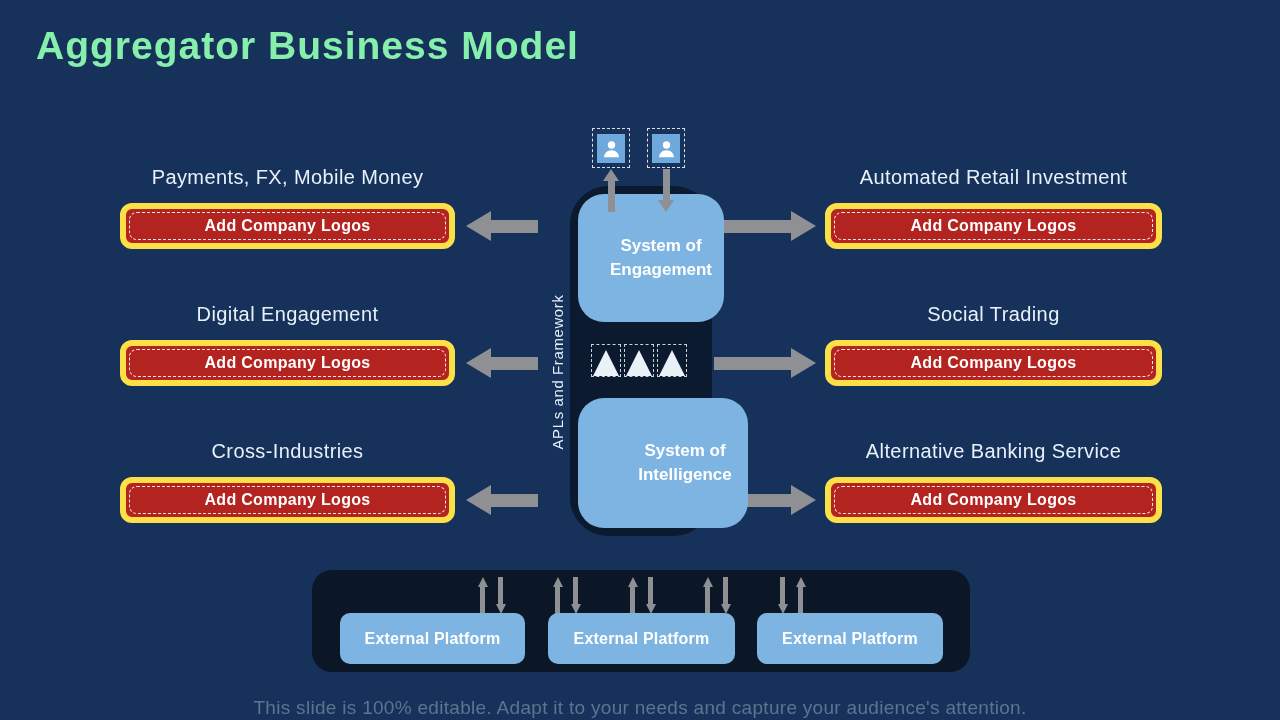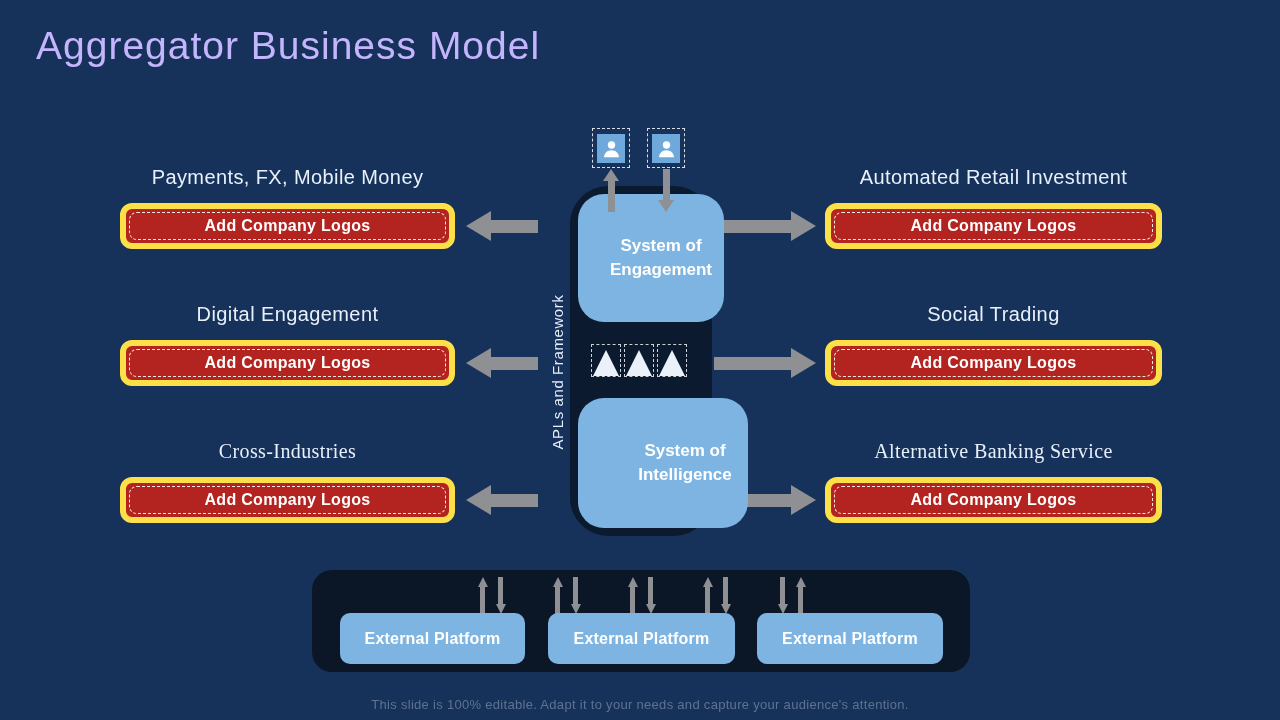--- a/index.html
+++ b/index.html
@@ -3,31 +3,31 @@
 <meta charset="utf-8">
 <style>
   html,body{margin:0;padding:0;background:#0a1020;}
   .stage{
     position:relative;width:1280px;height:720px;overflow:hidden;
     background:#16315A;
     font-family:"Liberation Sans",sans-serif;
   }
   .title{
     position:absolute;left:36px;top:24px;margin:0;
-    font-size:39px;font-weight:400;letter-spacing:1px;
-    color:#c4b5fd;
+    font-size:39px;font-weight:700;letter-spacing:1px;
+    color:#86efac;
   }
   
   .side-label{
     position:absolute;width:335px;text-align:center;
     color:#E8F0FA;font-size:20px;letter-spacing:0.4px;white-space:nowrap;
   }
   .col-left{left:120px;}
   .col-right{left:825px;width:337px;}
-  .y-label-1{top:166px;} .y-label-2{top:303px;} .y-label-3{top:440px;font-family:Liberation Serif, serif;}
+  .y-label-1{top:166px;} .y-label-2{top:303px;} .y-label-3{top:440px;}
   
   .logo-btn{
     position:absolute;height:46px;width:335px;
     background:#B3231F;border:6px solid #fde047;border-radius:12px;
     box-sizing:border-box;cursor:pointer;
   }
   .col-right.logo-btn{width:337px;}
   .y-btn-1{top:203px;} .y-btn-2{top:340px;} .y-btn-3{top:477px;}
   .btn-dashed{
     position:absolute;inset:3px;border:1px dashed rgba(255,255,255,0.9);
@@ -95,21 +95,21 @@
   .p1{left:340px;width:185px;} .p2{left:548px;width:187px;} .p3{left:757px;width:186px;}
   .pair{position:absolute;top:577px;height:37px;display:flex;gap:7px;}
   .pair.x1{left:477px;} .pair.x2{left:552px;} .pair.x3{left:627px;} .pair.x4{left:702px;} .pair.x5{left:777px;}
   .sv{width:11px;display:flex;flex-direction:column;align-items:center;height:100%;}
   .sv-head-up{width:0;height:0;border-left:5.5px solid transparent;border-right:5.5px solid transparent;border-bottom:10px solid #8E9093;}
   .sv-head-down{width:0;height:0;border-left:5.5px solid transparent;border-right:5.5px solid transparent;border-top:10px solid #8E9093;}
   .sv-stem{width:5px;flex:1;background:#8E9093;}
   
   .footer{
     position:absolute;top:697px;left:0;width:100%;text-align:center;
-    color:#5E7390;font-size:13px;letter-spacing:0.3px;
+    color:#5E7390;font-size:19px;letter-spacing:0.3px;
   }
 </style>
 </head>
 <body>
 
 <div class="stage">
 
   <h1 class="title">Aggregator Business Model</h1>
 
   <div class="side-label col-left y-label-1">Payments, FX, Mobile Money</div>

